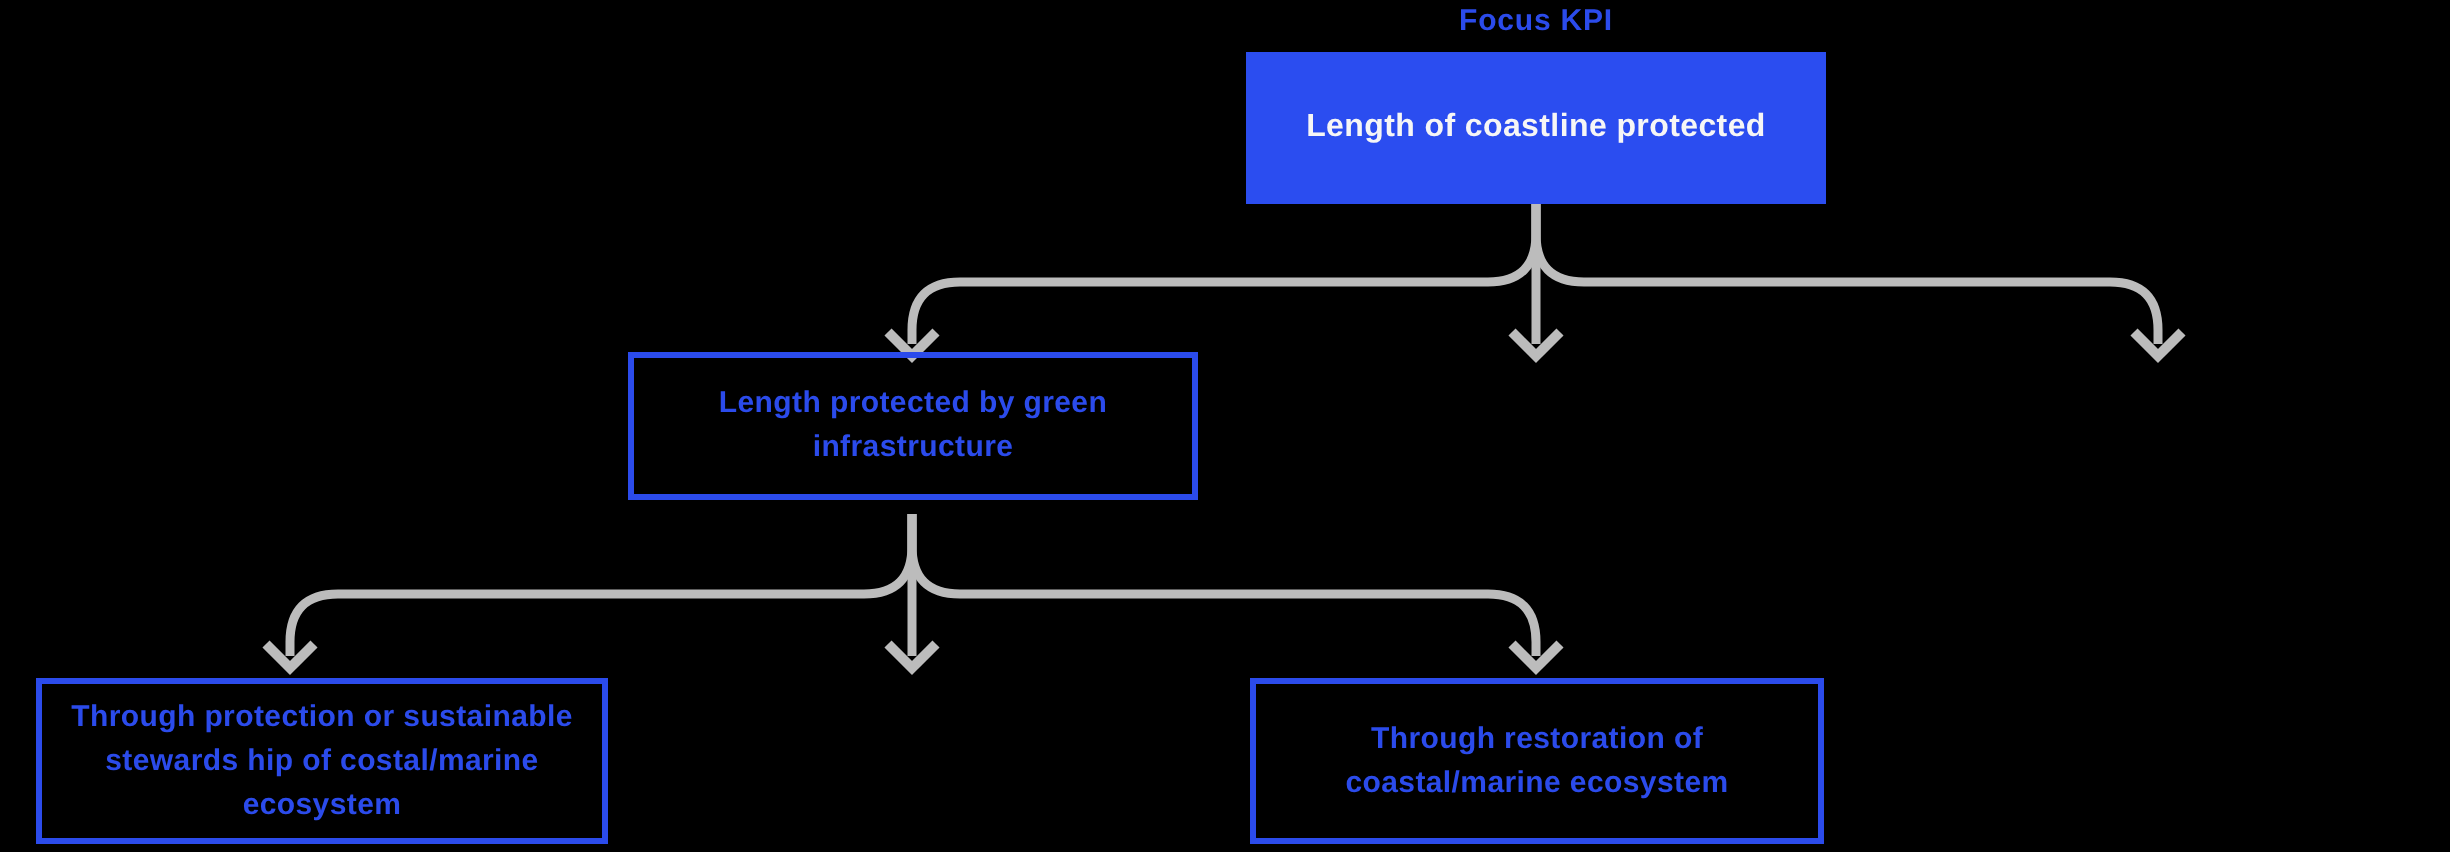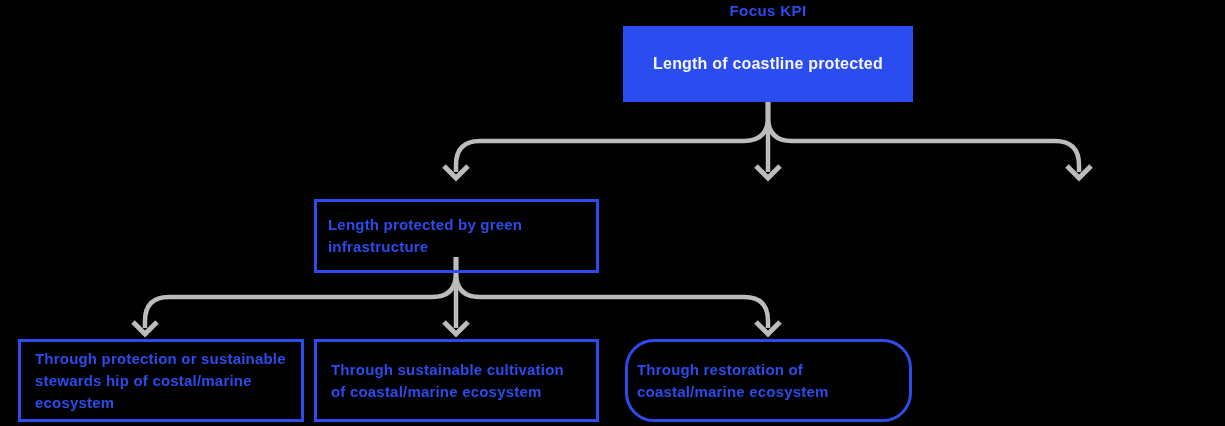--- a/index.html
+++ b/index.html
@@ -35,43 +35,44 @@
     position: absolute;
     left: 623px; top: 2px; width: 290px;
     text-align: center;
     color: var(--accent-blue);
     font-size: 15px; font-weight: bold;
     letter-spacing: 0.4px;
   }
   .node {
     position: absolute;
     display: flex; align-items: center; justify-content: center;
+    text-align: center;
     font-size: 15px; font-weight: bold;
     line-height: 22px;
     letter-spacing: 0.2px;
   }
   .node-root {
     left: 623px; top: 26px; width: 290px; height: 76px;
     background: var(--node-fill-blue);
     color: var(--node-text-white);
     font-size: 16px;
   }
   .node-outline {
     border: 3px solid var(--accent-blue);
     color: var(--accent-blue);
     background: transparent;
   }
-  .node-l2 { top: 199px; height: 74px; padding: 0 11px; }
+  .node-l2 { top: 176px; height: 74px; padding: 0 11px; }
   .node-l2-a { left: 314px; width: 285px; }
   .node-l2-b { left: 627px; width: 285px; }
   .node-l2-c { left: 937px; width: 285px; }
   .node-l3 { top: 339px; height: 83px; padding: 0 14px; }
   .node-l3-a { left: 18px;   width: 286px; }
   .node-l3-b { left: 314px; width: 285px; }
-  .node-l3-c { left: 625px; width: 287px; padding: 0 9px; border-radius: 29px; }
+  .node-l3-c { left: 625px; width: 287px; padding: 0 9px; }
 </style>
 </head>
 <body>
 
 <div class="stage">
 
   <svg class="connector-layer" viewBox="0 0 1225 426" aria-hidden="true">
 
     <path d="M768,102 V117 Q768,141 744,141 H480 Q456,141 456,165 V172"></path>
     <path d="M768,102 V117 Q768,141 792,141 H1055 Q1079,141 1079,165 V172"></path>
@@ -88,16 +89,15 @@
     <polyline points="756,322 768,334 780,322"></polyline>
   </svg>
 
   <div class="focus-label">Focus KPI</div>
 
   <div class="node node-root">Length of coastline protected</div>
 
   <div class="node node-outline node-l2 node-l2-a">Length protected by green infrastructure</div>
 
   <div class="node node-outline node-l3 node-l3-a">Through protection or sustainable stewards hip of costal/marine ecosystem</div>
-  <div class="node node-outline node-l3 node-l3-b">Through sustainable cultivation of coastal/marine ecosystem</div>
   <div class="node node-outline node-l3 node-l3-c">Through restoration of coastal/marine ecosystem</div>
 
 </div>
 
 </body></html>

